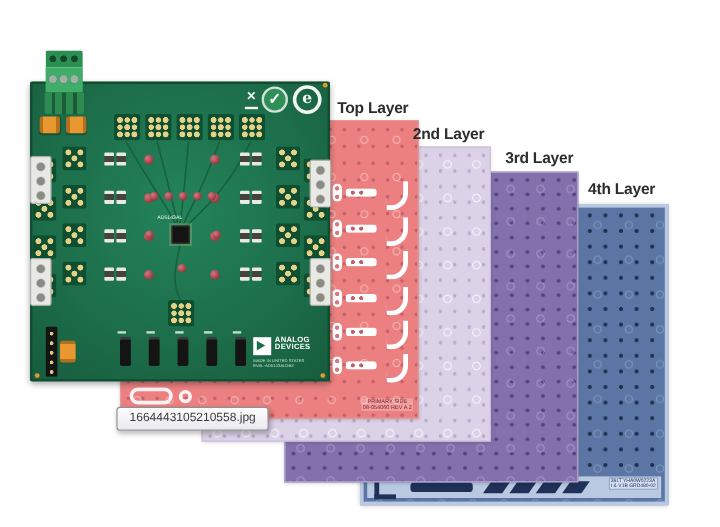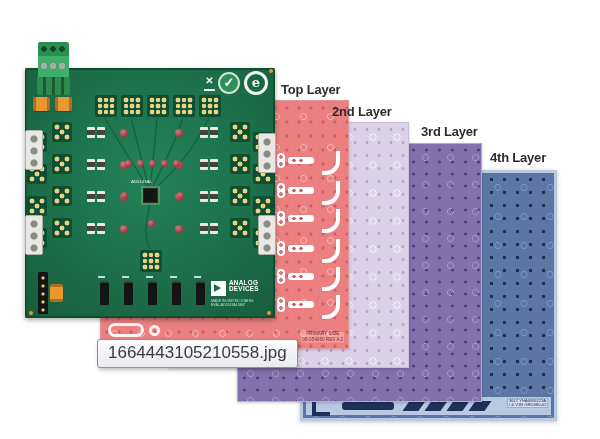--- a/index.html
+++ b/index.html
@@ -104,29 +104,29 @@
   .adi-logo{position:absolute;left:186px;top:213px;width:15px;height:15px;background:#ffffff;}
   .adi-logo::after{content:"";position:absolute;left:3px;top:3px;border-top:4.5px solid transparent;border-bottom:4.5px solid transparent;border-left:7px solid #1d6f4b;}
   .adi-text{position:absolute;left:204px;top:212px;color:#ffffff;font-weight:bold;font-size:8px;line-height:1.0;transform:scale(0.8);transform-origin:left top;letter-spacing:0.3px;}
   .adi-sub{position:absolute;left:186px;top:231px;color:#bfe0cf;font-size:7px;line-height:1.15;transform:scale(0.5);transform-origin:left top;white-space:nowrap;}
   .chip{position:absolute;left:118px;top:120px;width:15px;height:15px;background:#141414;border:1px solid #2c2c2c;box-sizing:border-box;box-shadow:0 0 0 2px rgba(230,209,135,0.25);}
   .chip-label{position:absolute;left:106px;top:111px;color:rgba(255,255,255,0.92);font-size:7px;transform:scale(0.62);transform-origin:left top;white-space:nowrap;}
 
   
   #tooltip{position:absolute;left:97px;top:339px;z-index:100;padding:3px 10px 4px 10px;
     background:linear-gradient(180deg,#fdfdfd,#e9e9ef);border:1px solid #8f8f96;border-radius:3px;
-    box-shadow:1px 2px 4px rgba(0,0,0,0.25);font-size:17px;color:#3c3c3c;white-space:nowrap;}
+    box-shadow:1px 2px 4px rgba(0,0,0,0.25);font-size:10px;color:#3c3c3c;white-space:nowrap;}
 </style>
 </head>
 <body>
 
 <div id="stage">
 
   <div class="layer-label" style="left:281px;top:82px;">Top Layer</div>
-  <div class="layer-label" style="left:332px;top:104px;">2nd Layer</div>
+  <div class="layer-label" style="left:344px;top:104px;">2nd Layer</div>
   <div class="layer-label" style="left:421px;top:124px;">3rd Layer</div>
   <div class="layer-label" style="left:490px;top:150px;">4th Layer</div>
 
   <div class="layer" id="layer-4th">
     <div class="blue-strip">
       <div class="blue-bracket"></div>
       <div class="blue-bar"></div>
       <div class="blue-slash" style="left:100px;"></div>
       <div class="blue-slash" style="left:122px;"></div>
       <div class="blue-slash" style="left:144px;"></div>

